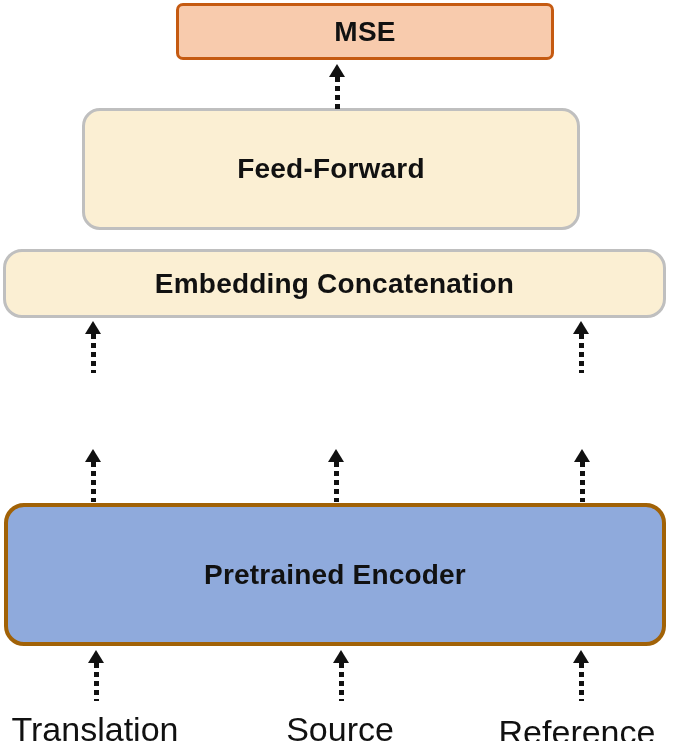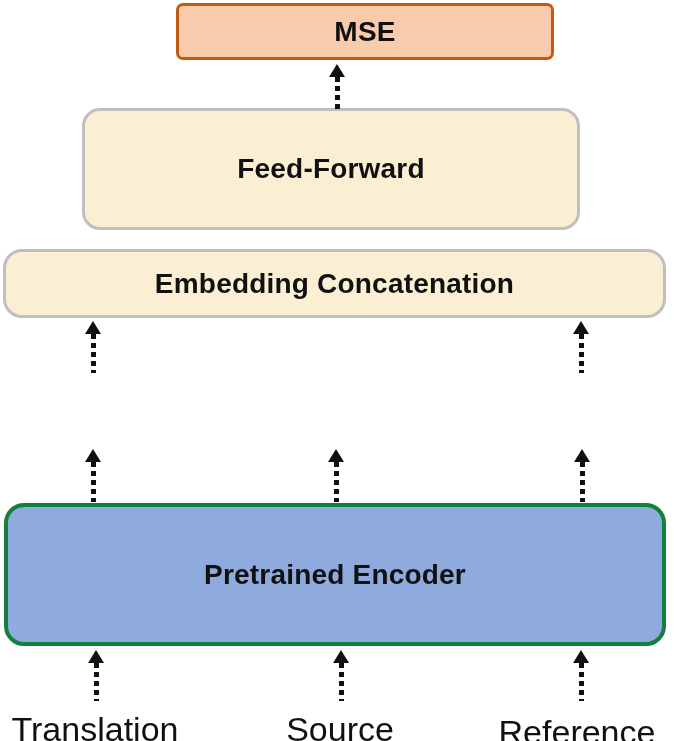--- a/index.html
+++ b/index.html
@@ -47,21 +47,21 @@
   }
   .box-pool {
     left: 3px; top: 374px; width: 663px; height: 72px;
     background: #FFD966;
     border: 4px solid #BF9000;
     border-radius: 13px;
   }
   .box-enc {
     left: 4px; top: 503px; width: 662px; height: 143px;
     background: #8FAADC;
-    border: 4px solid #15803d;
+    border: 4px solid #a16207;
     border-radius: 20px;
   }
   .arrow {
     position: absolute;
     width: 16px;
     display: flex;
     flex-direction: column;
     align-items: center;
   }
   .arrow .head {

